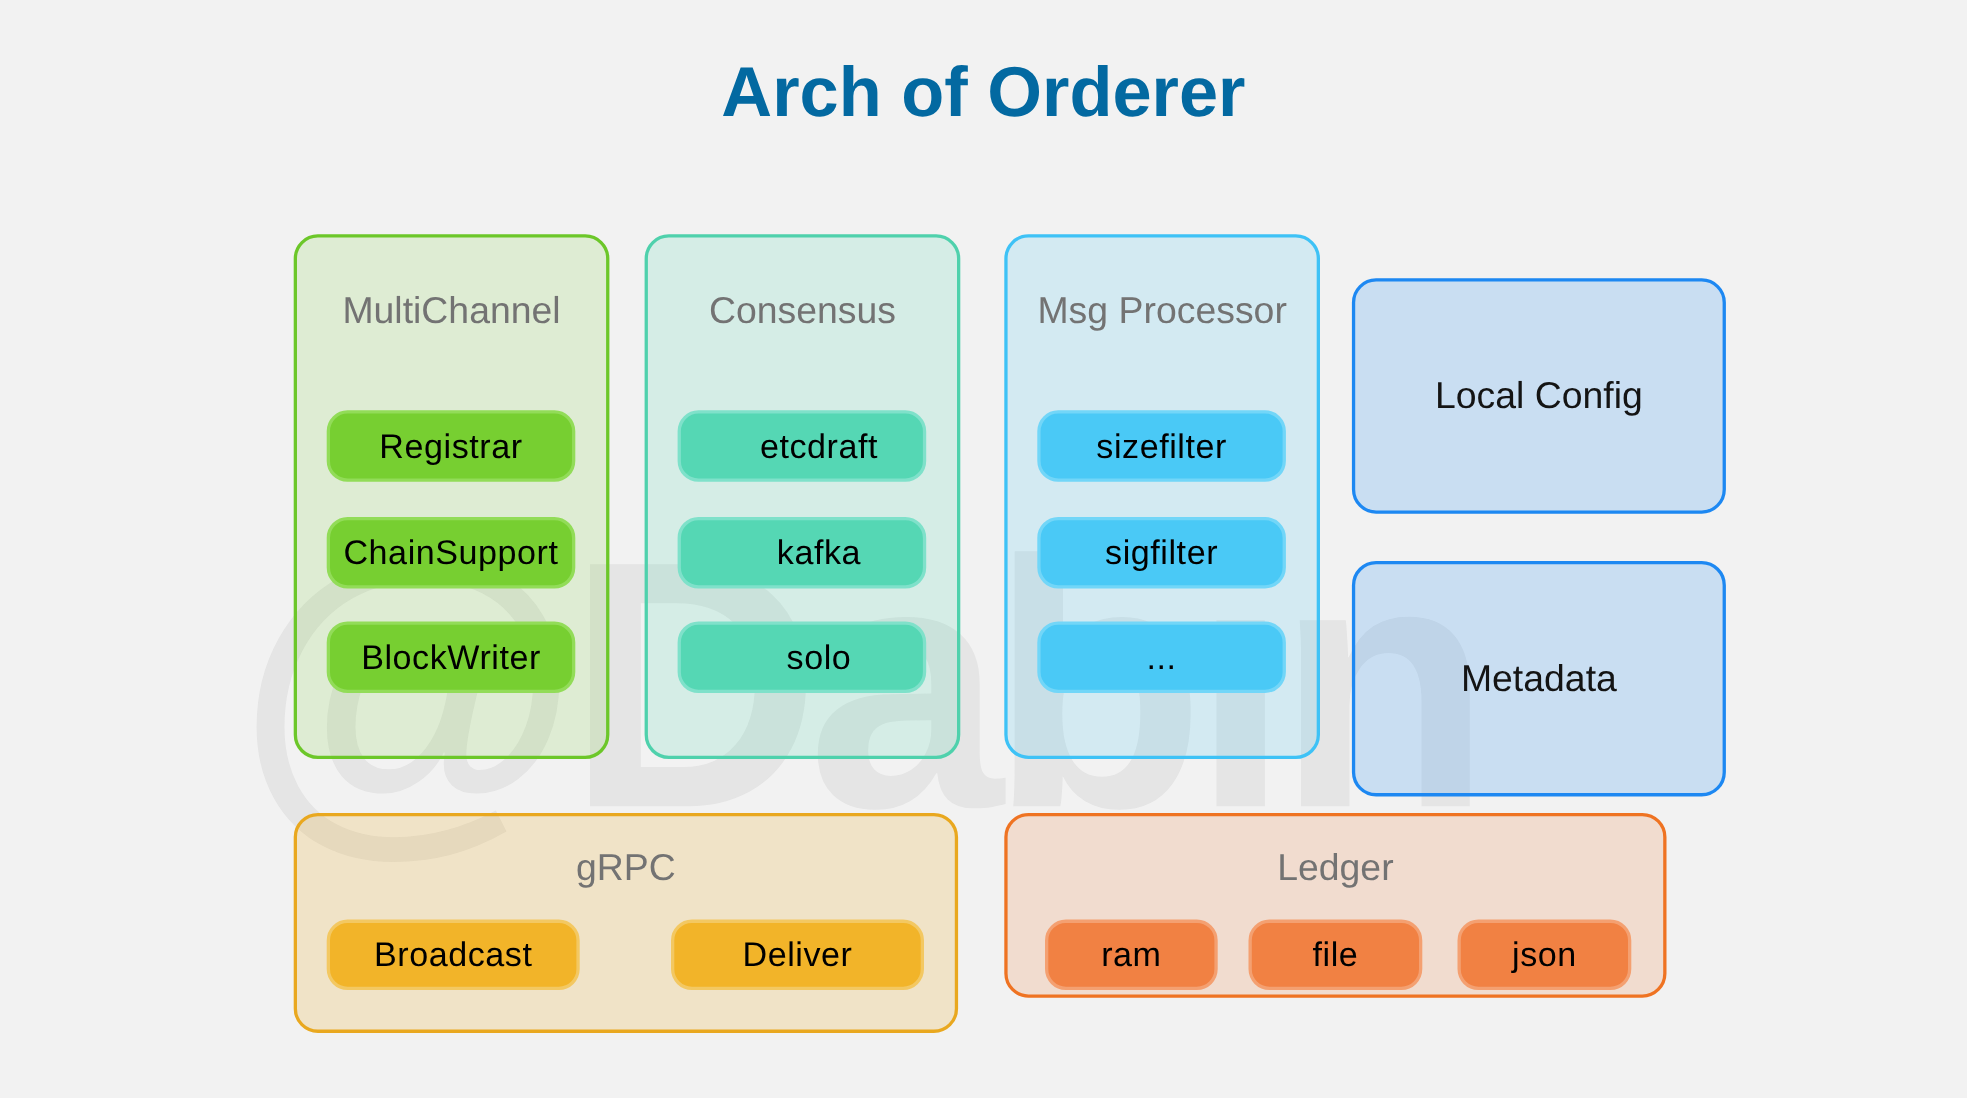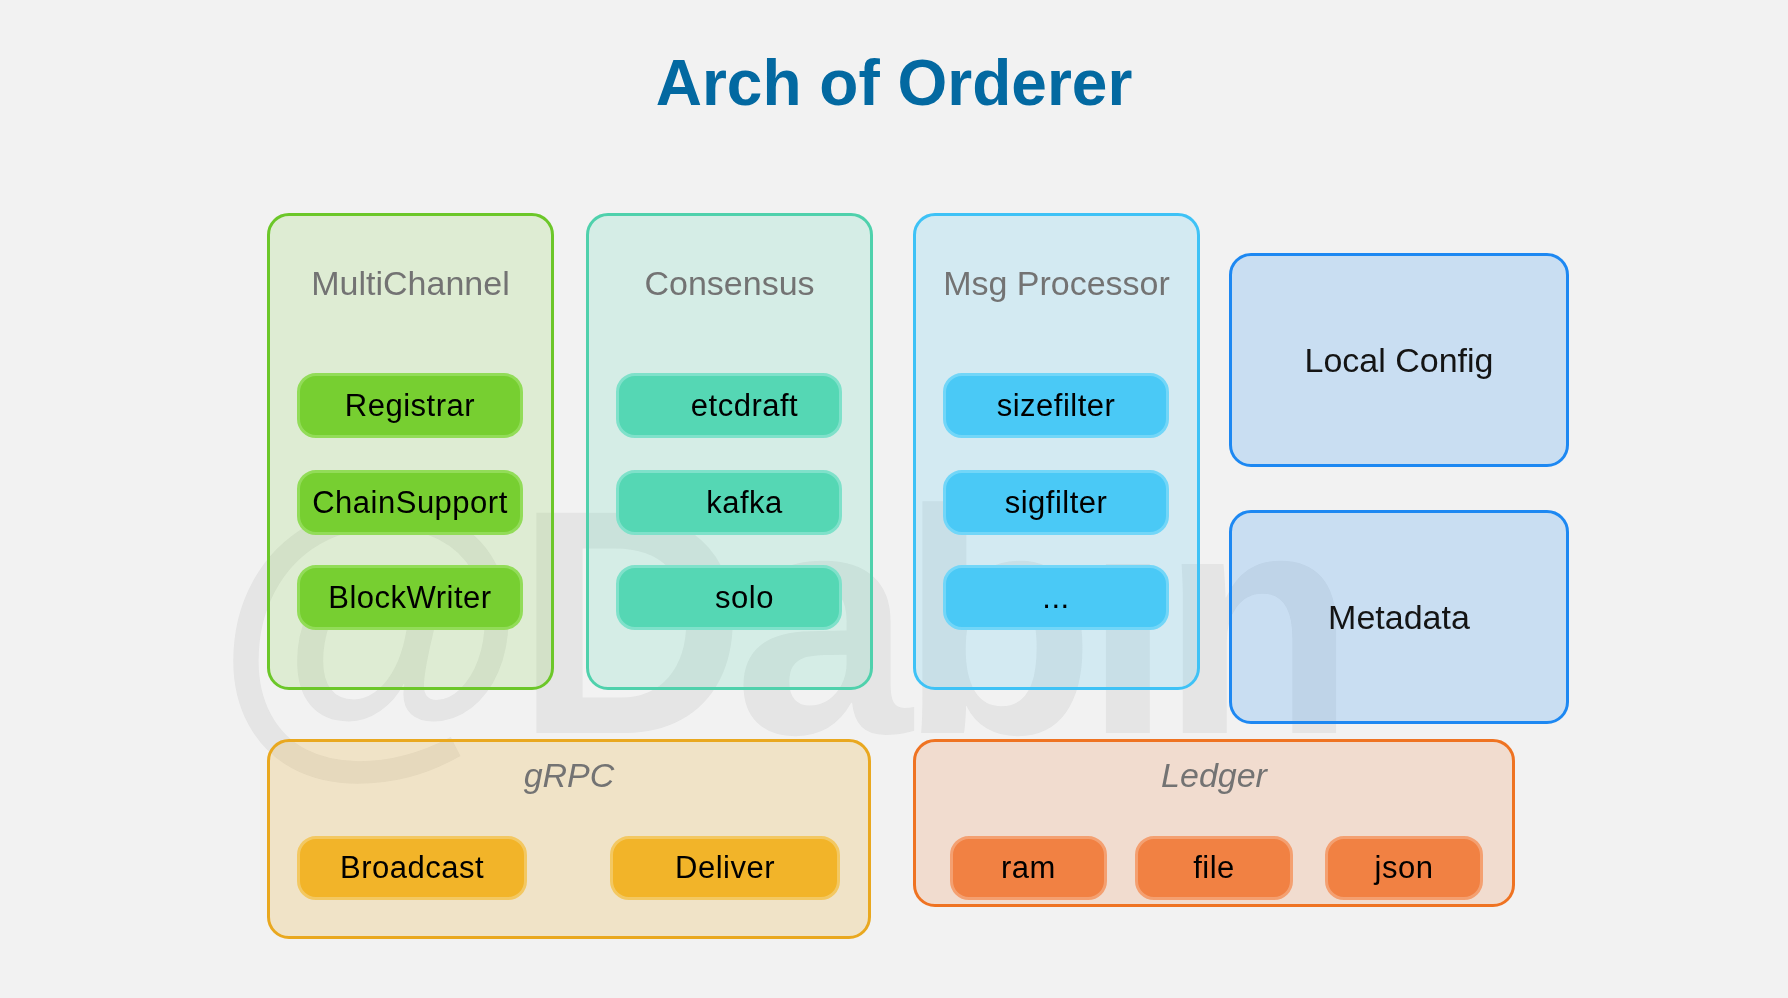--- a/index.html
+++ b/index.html
@@ -21,22 +21,21 @@
   }
   .group {
     position:absolute; box-sizing:border-box;
     border-radius:22px; border:3px solid; z-index:1;
   }
   .group-head {
     position:absolute; top:48px; left:0; right:0;
     text-align:center; font-size:34px; font-weight:500; color:#737373;
   }
   .group-head-band {    
-    top:14px;
-    font-style:italic;
+    top:28px;
   }
   .group-center-label {
     position:absolute; inset:0;
     display:flex; align-items:center; justify-content:center;
     font-size:34px; font-weight:500; color:#141414;
   }
   .chip {
     position:absolute; box-sizing:border-box;
     height:65px; border-radius:19px; border:3px solid;
     display:flex; align-items:center; justify-content:center;

